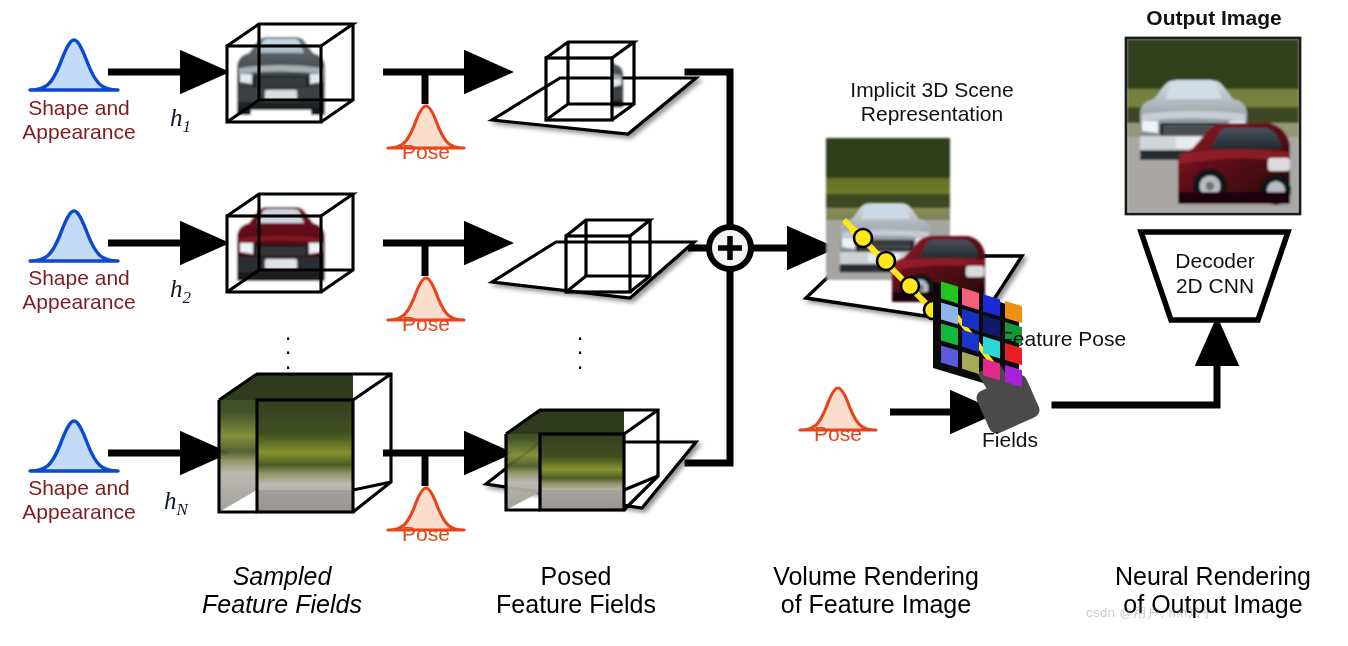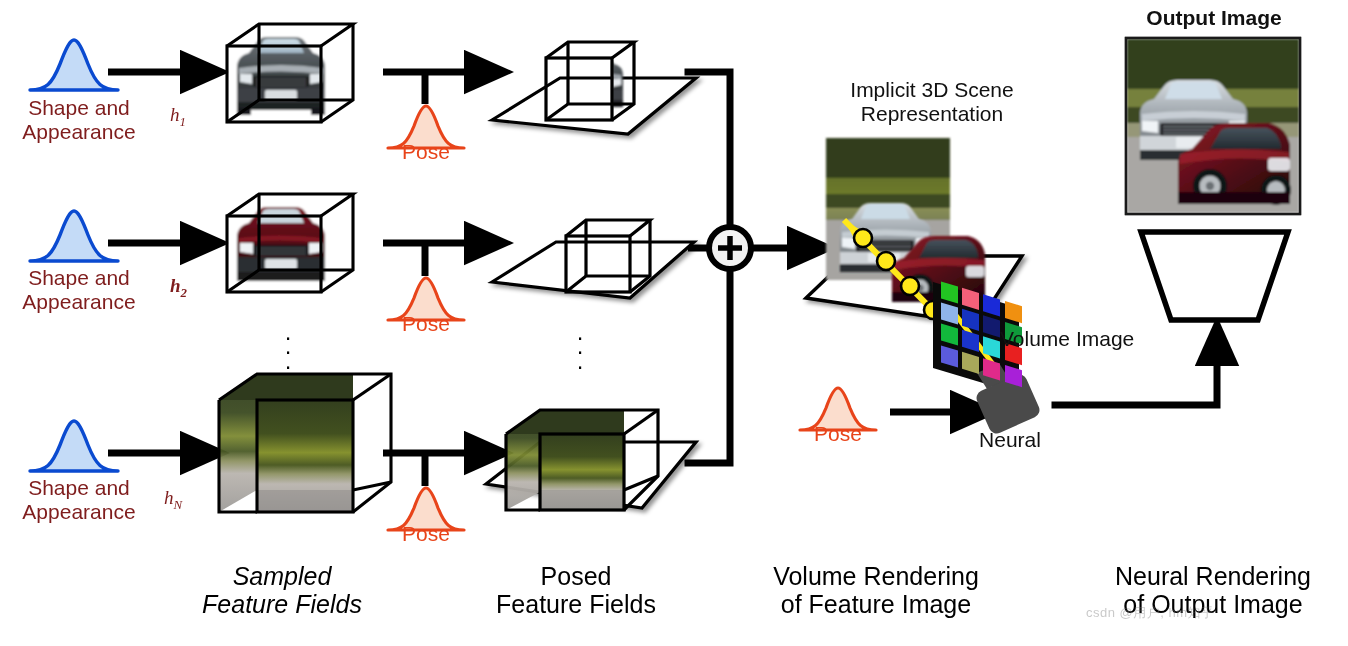--- a/index.html
+++ b/index.html
@@ -26,22 +26,22 @@
     font-family: "Liberation Sans", sans-serif;
   }
   .lbl-blue { color: #7f1d1d; font-size: 21px; }
   .lbl-red  { color: #e8441a; font-size: 21px; }
   .lbl-blk  { color: #111111; font-size: 21px; }
   .lbl-cap  { color: #000000; font-size: 25px; }
   .lbl-h {
     position: absolute;
     font-family: "Liberation Serif", serif;
     font-style: italic;
-    font-size: 19px;
-    color: #7f1d1d;
+    font-size: 25px;
+    color: #0f172a;
   }
   .lbl-h sub {
     font-size: 0.68em;
     font-style: italic;
   }
   .dots {
     position: absolute;
     font-size: 23px; line-height: 0.62;
     color: #000; text-align: center;
     letter-spacing: 0;
@@ -534,33 +534,35 @@
 Appearance</div>
   <div class="lbl lbl-blue" style="left:0px; top:476px; width:158px;">Shape and
 Appearance</div>
 
   <div class="lbl lbl-red" style="left:386px; top:140px; width:80px;">Pose</div>
   <div class="lbl lbl-red" style="left:386px; top:312px; width:80px;">Pose</div>
   <div class="lbl lbl-red" style="left:386px; top:522px; width:80px;">Pose</div>
   <div class="lbl lbl-red" style="left:798px; top:422px; width:80px;">Pose</div>
 
   <div class="lbl-h" style="left:170px; top:104px;"><span>h</span><sub>1</sub></div>
-  <div class="lbl-h" style="left:170px; top:275px;font-weight:bold;"><span>h</span><sub>2</sub></div>
+  <div class="lbl-h" style="left:170px; top:275px;"><span>h</span><sub>2</sub></div>
   <div class="lbl-h" style="left:164px; top:487px;"><span>h</span><sub>N</sub></div>
 
   <div class="dots" style="left:268px; top:330px; width:40px;">·<br>·<br>·</div>
   <div class="dots" style="left:560px; top:330px; width:40px;">·<br>·<br>·</div>
 
   <div class="lbl lbl-blk" style="left:782px; top:78px; width:300px;">Implicit 3D Scene
 Representation</div>
 
-  <div class="lbl lbl-blk" style="left:1000px; top:327px; width:180px; text-align:left;">Volume Image</div>
-
-  <div class="lbl lbl-blk" style="left:940px; top:428px; width:140px;">Neural</div>
-
+  <div class="lbl lbl-blk" style="left:1000px; top:327px; width:180px; text-align:left;">Feature Pose</div>
+
+  <div class="lbl lbl-blk" style="left:940px; top:428px; width:140px;">Fields</div>
+
+  <div class="decoder-text" style="left:1146px; top:248px; width:138px;">Decoder
+2D CNN</div>
 
   <div class="lbl lbl-blk" style="left:1118px; top:6px; width:192px;font-weight:bold;">Output Image</div>
 
   <div class="lbl lbl-cap" style="left:148px; top:562px; width:268px;font-style:italic;">Sampled
 Feature Fields</div>
   <div class="lbl lbl-cap" style="left:442px; top:562px; width:268px;">Posed
 Feature Fields</div>
   <div class="lbl lbl-cap" style="left:735px; top:562px; width:282px;">Volume Rendering
 of Feature Image</div>
   <div class="lbl lbl-cap" style="left:1072px; top:562px; width:282px;">Neural Rendering

